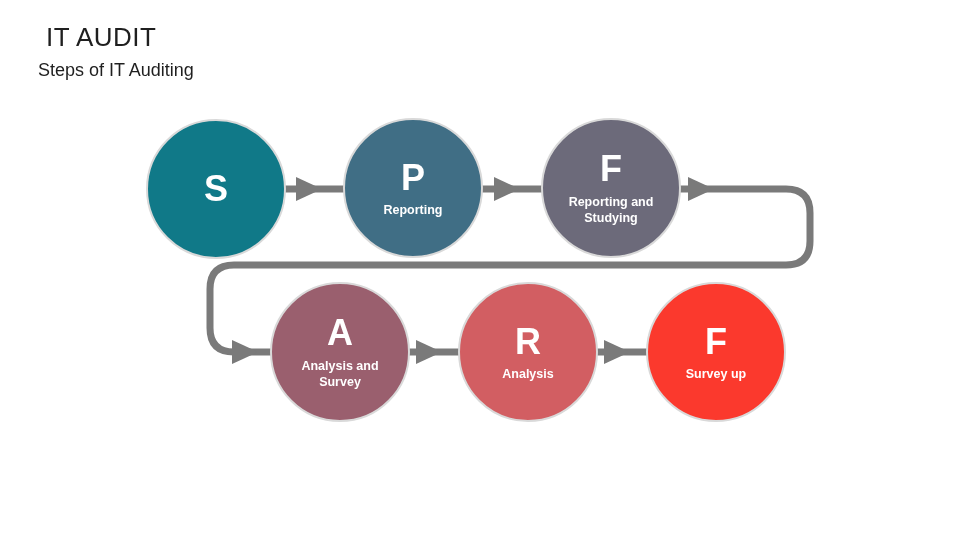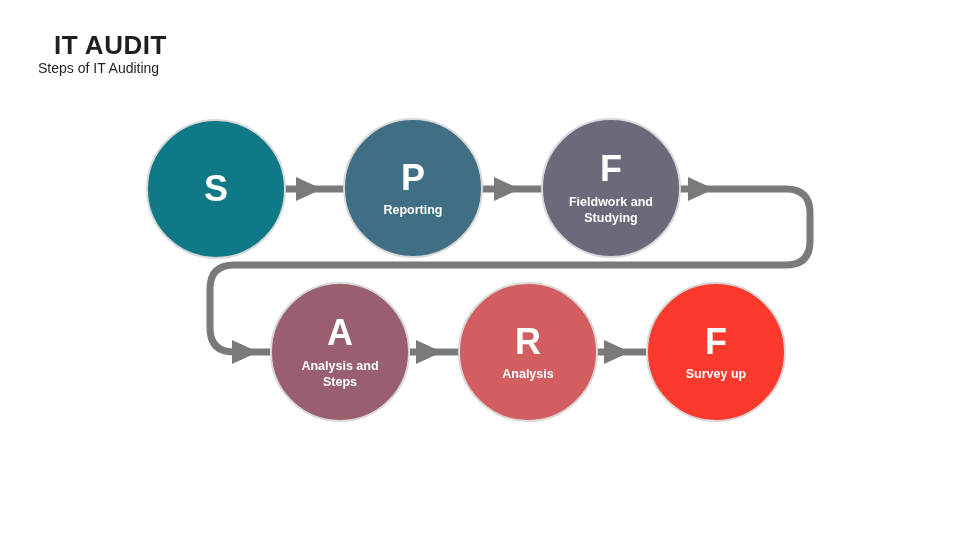--- a/index.html
+++ b/index.html
@@ -12,31 +12,31 @@
     position: relative;
     width: 960px;
     height: 540px;
     background: #ffffff;
     overflow: hidden;
   }
   .slide-title {
     position: absolute;
     left: 38px;
     top: 14px;
-    margin: 16px;
+    margin: 8px;
     font-size: 26px;
-    font-weight: bold;
+    font-weight: normal;
     color: #1f1f1f;
     letter-spacing: 0.5px;
   }
   .slide-subtitle {
     position: absolute;
     left: 38px;
     top: 60px;
-    font-size: 14px;
+    font-size: 18px;
     font-weight: normal;
     color: #1f1f1f;
   }
   .connector-svg {
     position: absolute;
     left: 0;
     top: 0;
     width: 960px;
     height: 540px;
   }
@@ -96,26 +96,26 @@
     <div class="step-letter">S</div>
   </div>
 
   <div class="step-circle pos-p" style="background-color: rgb(64, 110, 133);">
     <div class="step-letter">P</div>
     <div class="step-label">Reporting</div>
   </div>
 
   <div class="step-circle pos-f1" style="background-color: rgb(108, 106, 122);">
     <div class="step-letter">F</div>
-    <div class="step-label">Fieldwork and Studying</div>
+    <div class="step-label">Reporting and Studying</div>
   </div>
 
   <div class="step-circle pos-a" style="background-color: rgb(154, 95, 110);">
     <div class="step-letter">A</div>
-    <div class="step-label">Analysis and Steps</div>
+    <div class="step-label">Analysis and Survey</div>
   </div>
 
   <div class="step-circle pos-r" style="background-color: rgb(210, 94, 98);">
     <div class="step-letter">R</div>
     <div class="step-label">Analysis</div>
   </div>
 
   <div class="step-circle pos-f2" style="background-color: rgb(251, 57, 45);">
     <div class="step-letter">F</div>
     <div class="step-label">Survey up</div>

